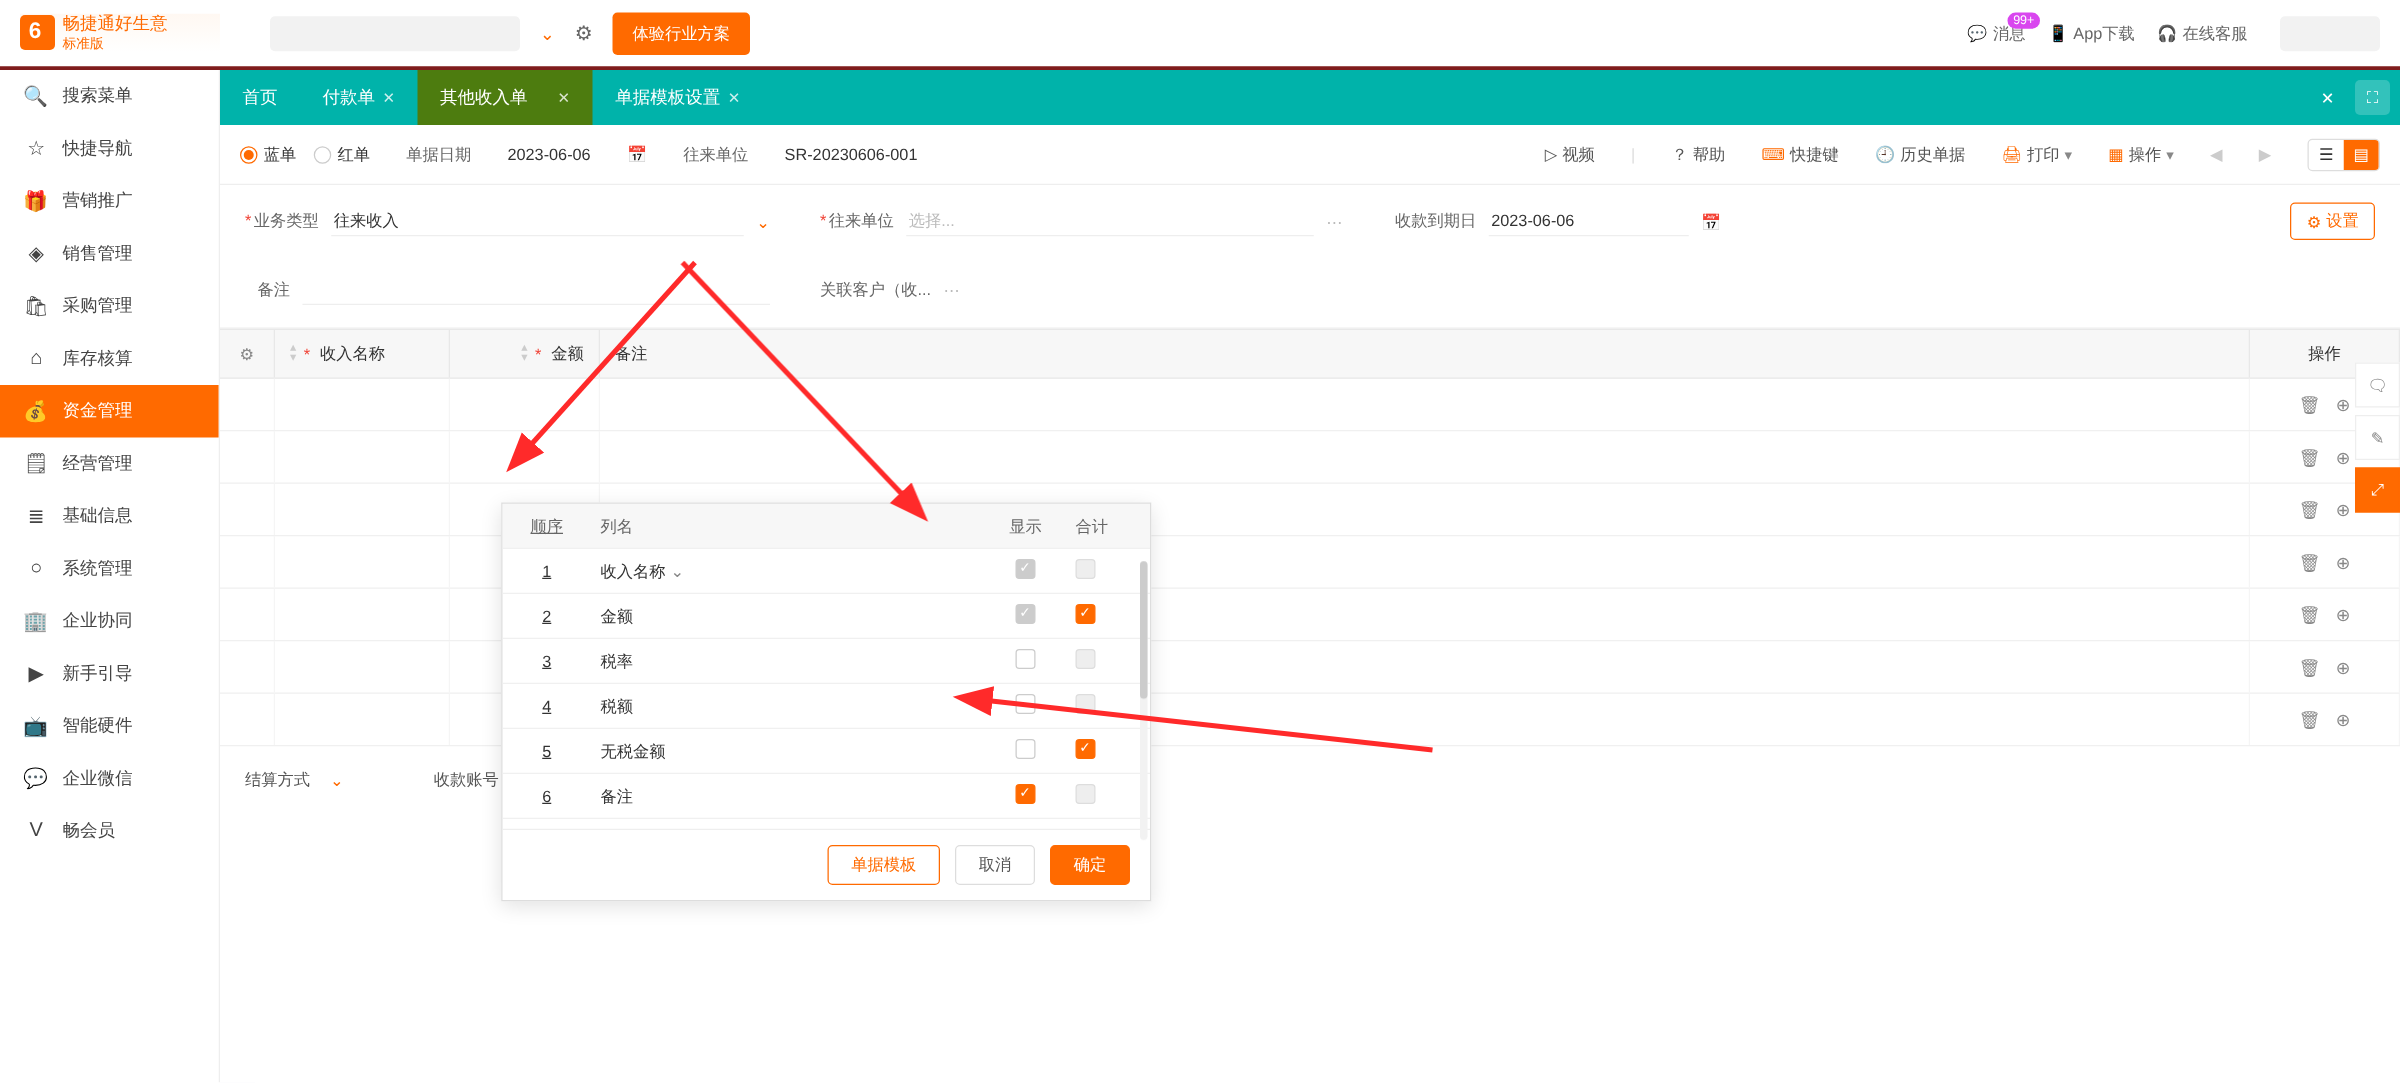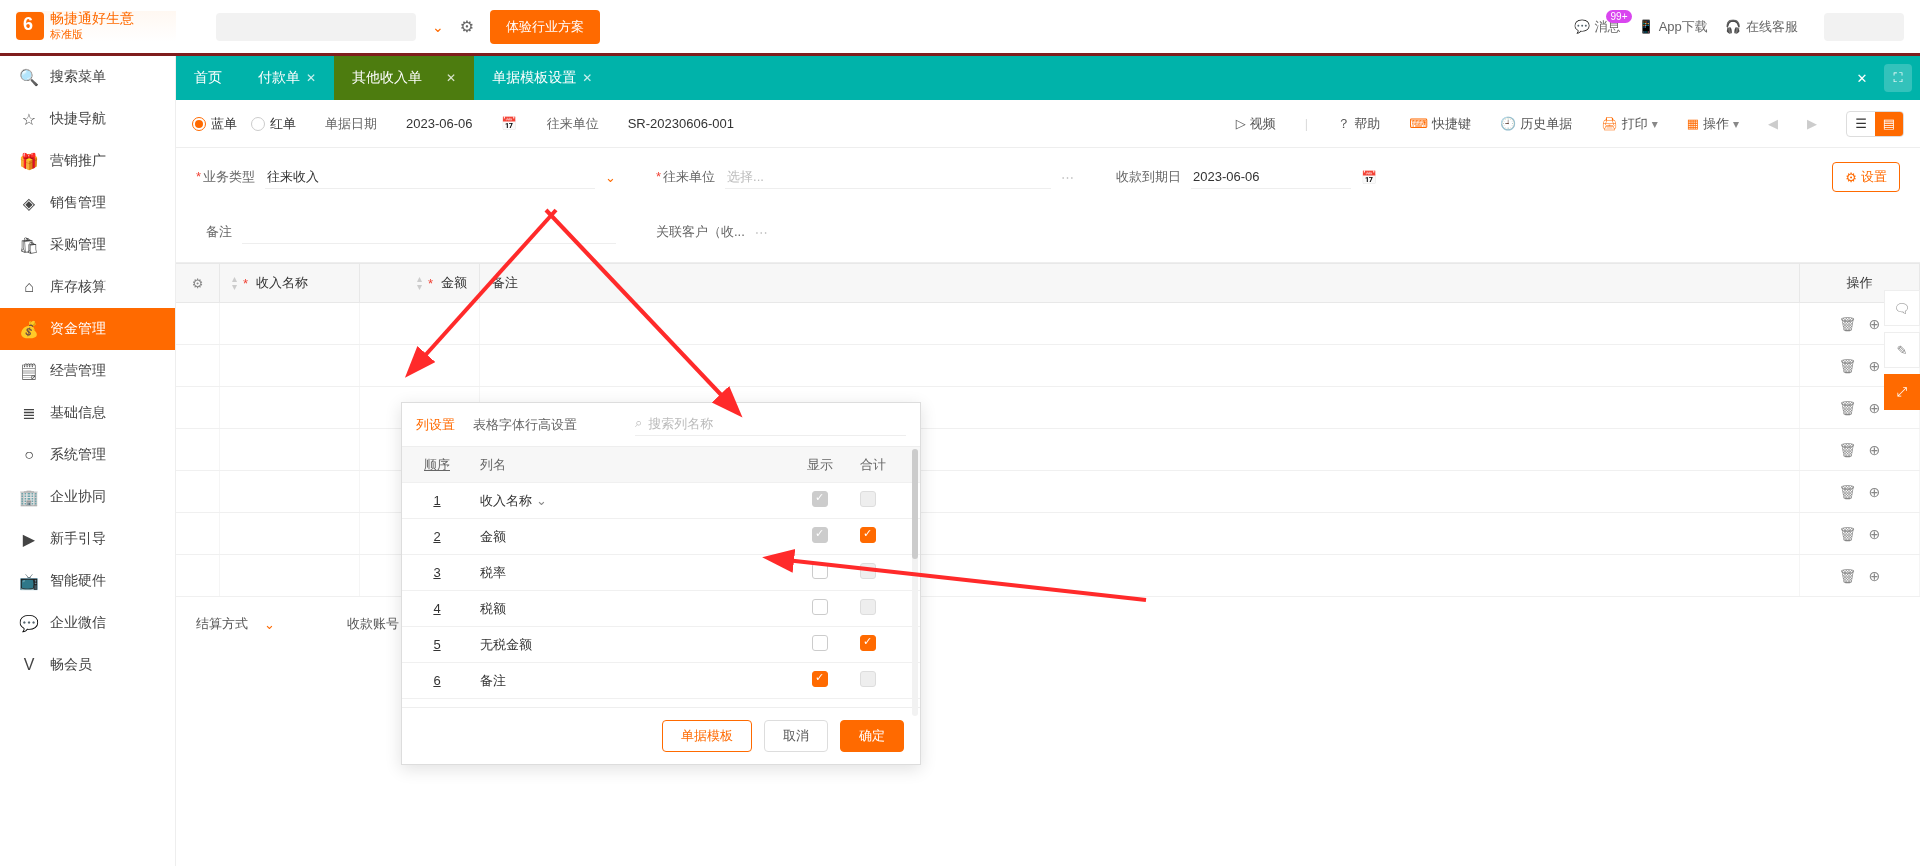--- a/index.html
+++ b/index.html
@@ -462,28 +462,20 @@
         <span style="width:120px"></span>
         <span>金额</span>
         <span style="width:30px"></span>
         <div class="add-link">
             <span>⊕</span>
             <span>添加</span>
           </div>
       </div>
 
       <div class="popup">
-        <div class="pop-tabs">
-          <span class="pop-tab on">列设置</span>
-          <span class="pop-tab">表格字体行高设置</span>
-          <div class="pop-search">
-            <span style="color:#bbb">⌕</span>
-            <input placeholder="搜索列名称" style="">
-          </div>
-        </div>
         <div class="pop-table">
           <div class="pop-hdr">
             <div class="pc-idx">顺序</div>
             <div class="pc-name">列名</div>
             <div class="pc-show">显示</div>
             <div class="pc-sum">合计</div>
           </div>
           <div id="poprows">
               <div class="pop-row">
                 <div class="pc-idx">1</div>

